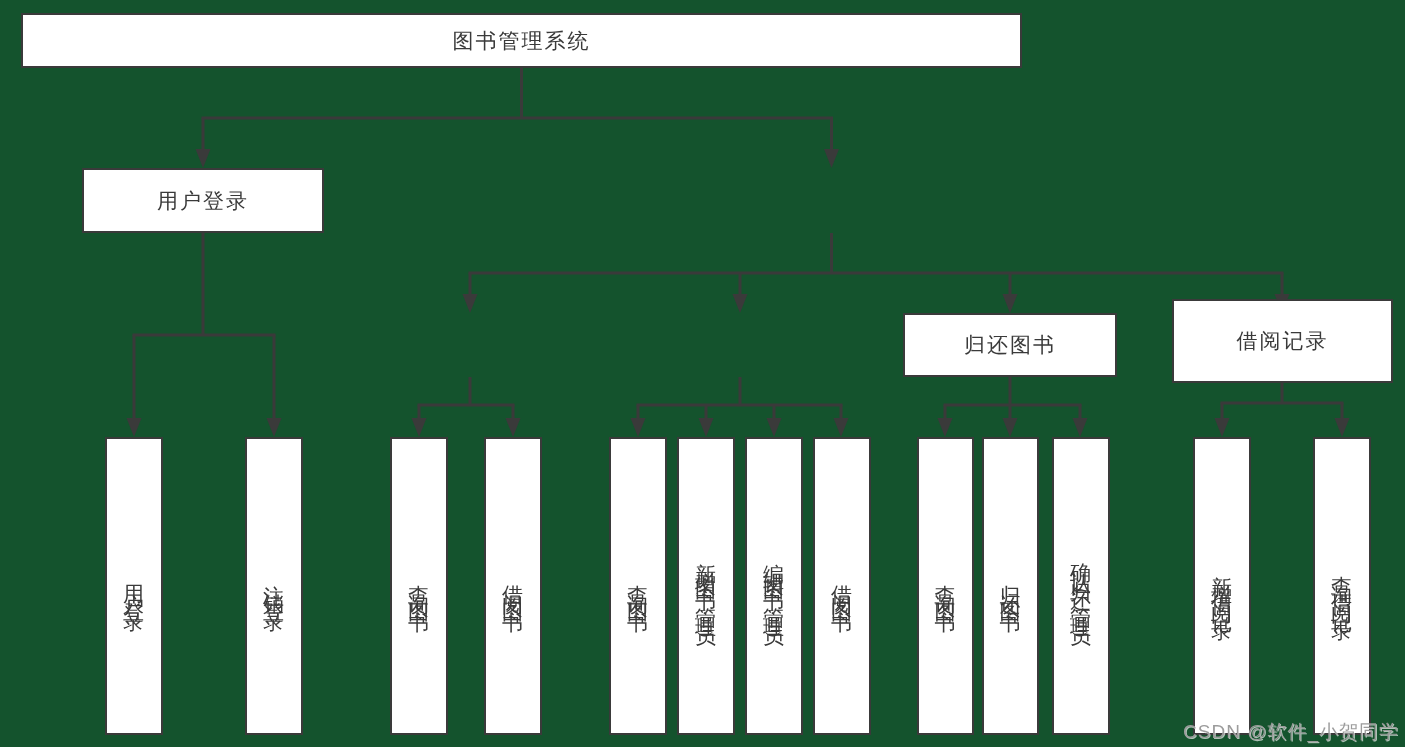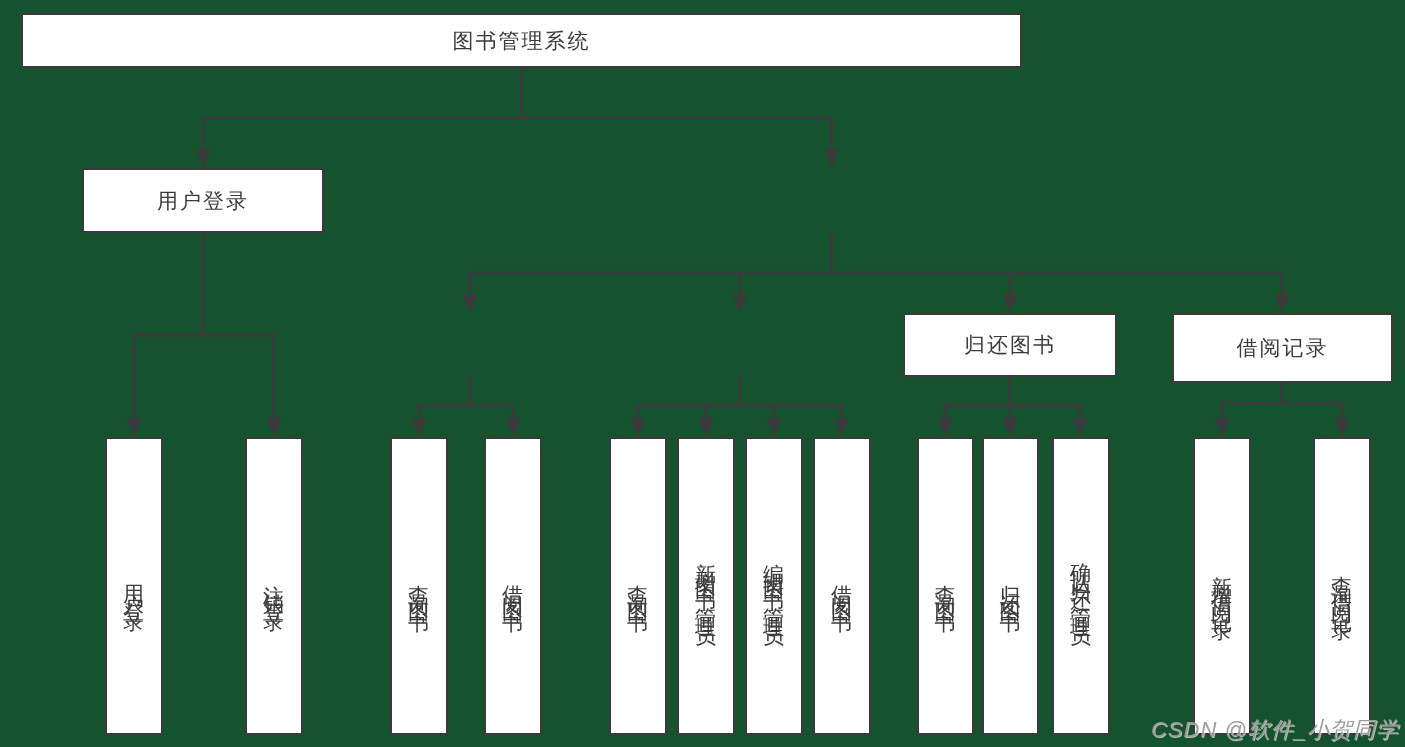--- a/index.html
+++ b/index.html
@@ -39,26 +39,25 @@
     text-orientation:mixed;
     font-size:21px;
     letter-spacing:9px;
     line-height:1;
     color:#3a3a3a;
   }
   .watermark{
     position:absolute;
     right:6px;
     bottom:2px;
-    font-size:22px;
+    font-size:19px;
     letter-spacing:1px;
     color:#9c9c9c;
     text-shadow:1px 1px 0 rgba(255,255,255,0.65);
     z-index:5;
-    font-style:italic;
   }
 </style>
 </head>
 <body>
 
 <div id="canvas">
 
   <svg id="connectors" viewBox="0 0 1405 747" xmlns="http://www.w3.org/2000/svg">
       <line x1="521.5" y1="68" x2="521.5" y2="118" stroke="#3a3a3a" stroke-width="3"></line>
       <line x1="203" y1="233" x2="203" y2="335" stroke="#3a3a3a" stroke-width="3"></line>
@@ -112,21 +111,21 @@
       <polygon points="1214.5,418 1229.5,418 1222,437" fill="#3a3a3a"></polygon>
       <line x1="1342" y1="403" x2="1342" y2="420" stroke="#3a3a3a" stroke-width="3"></line>
       <polygon points="1334.5,418 1349.5,418 1342,437" fill="#3a3a3a"></polygon>
     </svg>
 
   <div class="node" style="left:21px;top:13px;width:1001px;height:55px">图书管理系统</div>
 
   <div class="node" style="left:82px;top:168px;width:242px;height:65px">用户登录</div>
 
   <div class="node" style="left:903px;top:313px;width:214px;height:64px">归还图书</div>
-  <div class="node" style="left:1172px;top:313px;width:221px;height:70px">借阅记录</div>
+  <div class="node" style="left:1172px;top:299px;width:221px;height:84px">借阅记录</div>
 
   <div class="leaf" style="left:105px;width:58px">用户登录</div>
   <div class="leaf" style="left:245px;width:58px">注销登录</div>
 
   <div class="leaf" style="left:390px;width:58px">查询图书</div>
   <div class="leaf" style="left:484px;width:58px">借阅图书</div>
 
   <div class="leaf" style="left:609px;width:58px">查询图书</div>
   <div class="leaf" style="left:677px;width:58px">新增图书（管理员）</div>
   <div class="leaf" style="left:745px;width:58px">编辑图书（管理员）</div>

